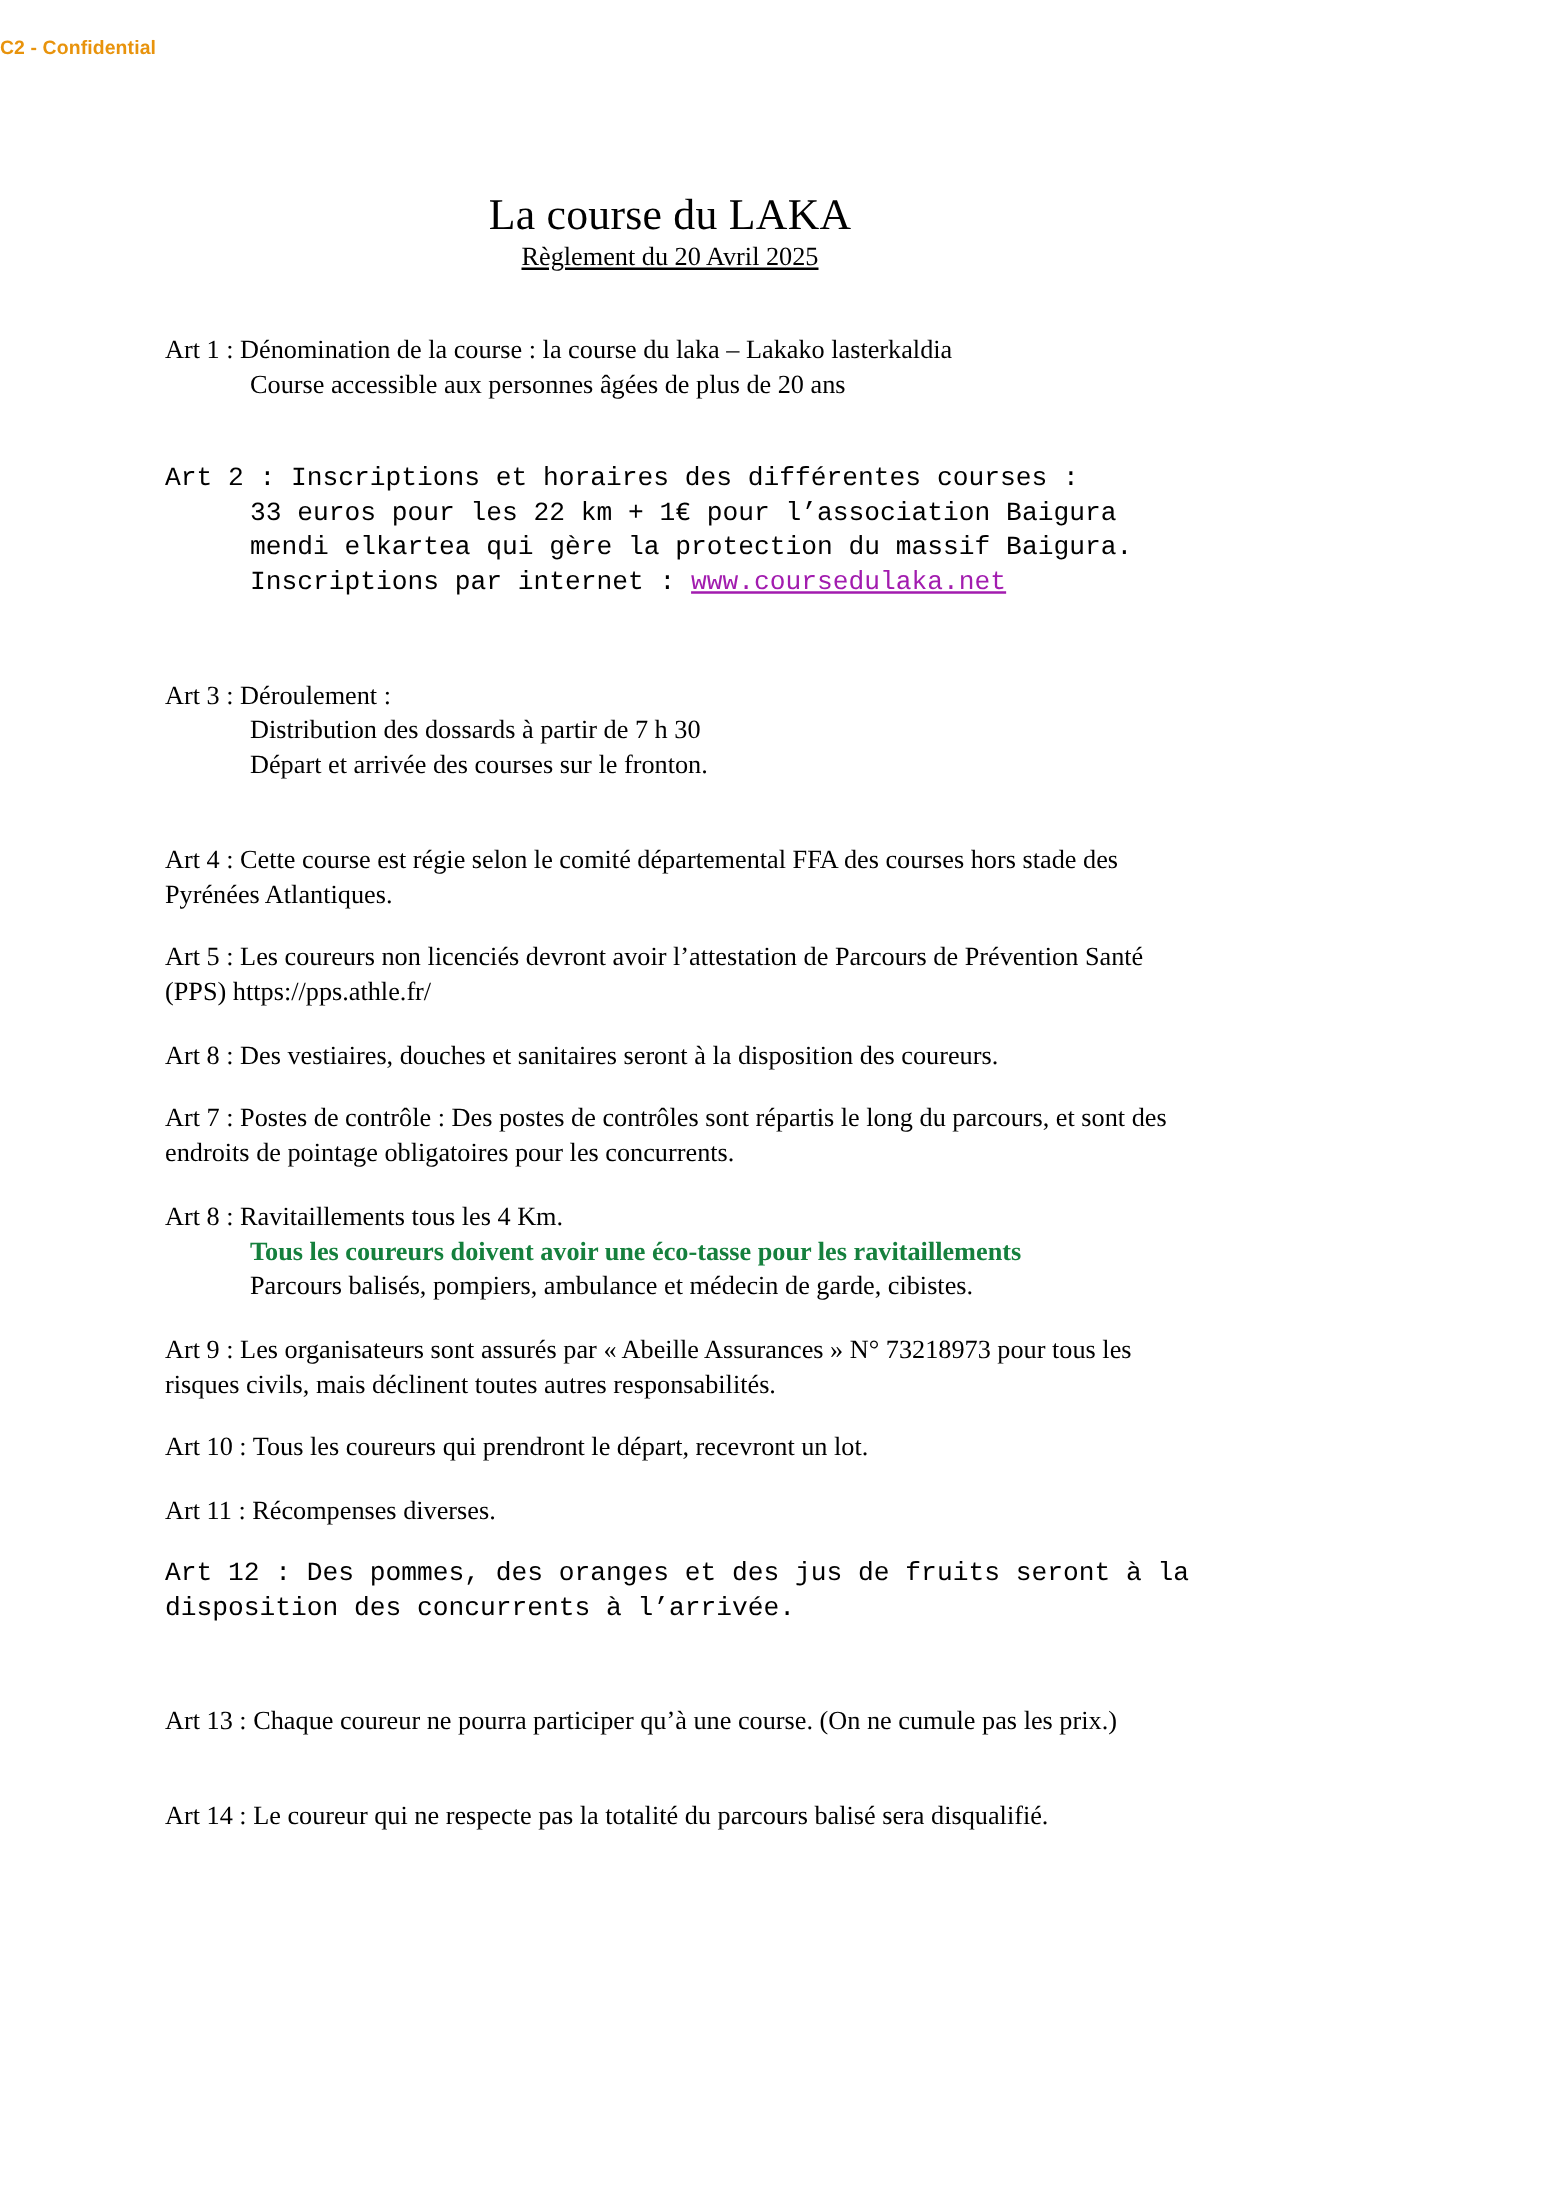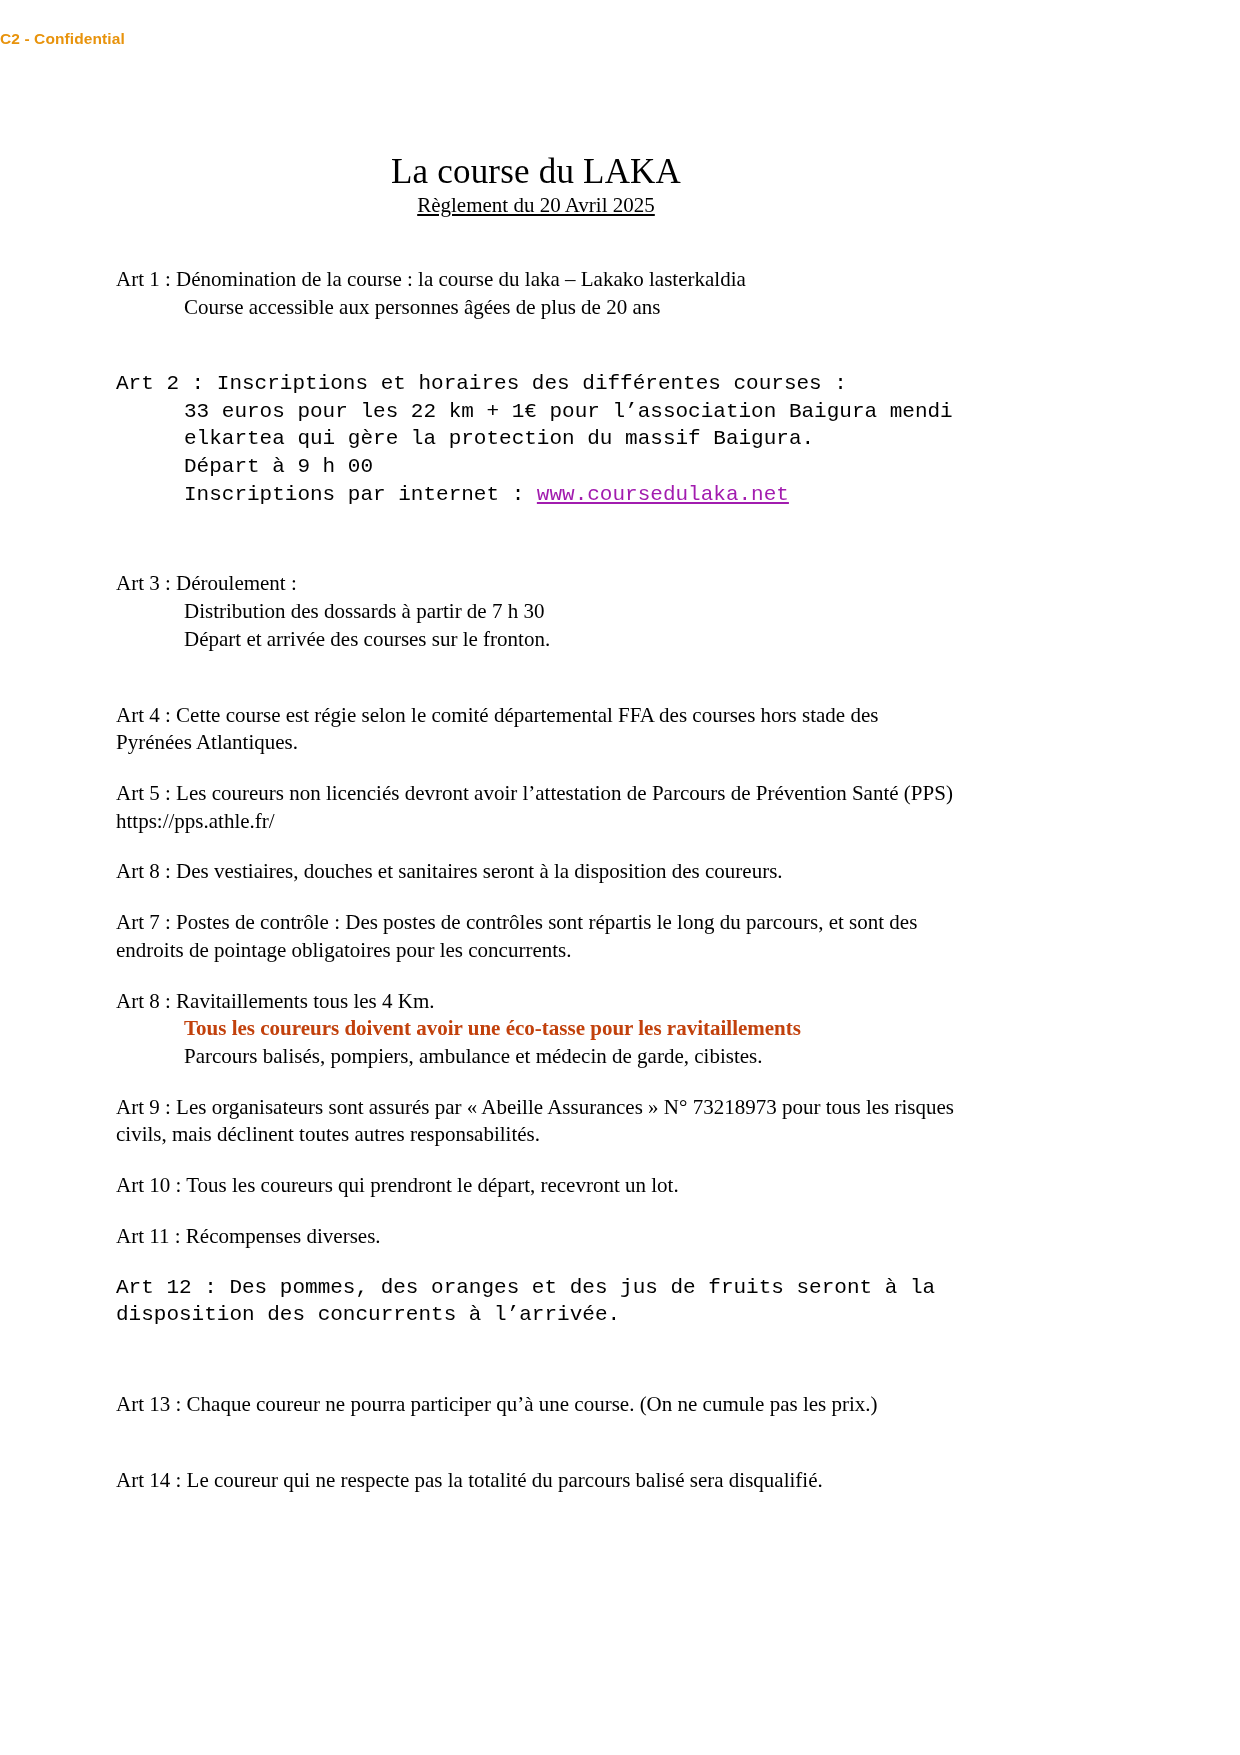--- a/index.html
+++ b/index.html
@@ -50,41 +50,41 @@
     margin: 0 0 48px 0;
     font-weight: normal;
   }
   .doc-subtitle span {
     text-decoration: underline;
     text-underline-offset: 2px;
   }
   .article {
     font-size: 21px;
     line-height: 1.32;
-    margin: 0 0 23px 0;
+    margin: 0 0 23px 16px;
     text-align: left;
   }
   .article.gap-large {
     margin-bottom: 48px;
   }
   .article.gap-xlarge {
     margin-bottom: 62px;
     font-family: Liberation Mono, monospace;
   }
   .article .lead {
     display: block;
   }
   .article .indented {
     display: block;
     padding-left: 68px;
   }
   .article .red-bold {
     display: block;
     padding-left: 68px;
-    color: #c2410c;
+    color: #15803d;
     font-weight: bold;
   }
   a.doc-link {
     color: #a21caf;
     text-decoration: underline;
   }
 </style>
 </head>
 <body>
 
@@ -101,21 +101,20 @@
     </div>
 
     <p class="article gap-large">
       <span class="lead">Art 1 : Dénomination de la course : la course du laka – Lakako lasterkaldia</span>
       <span class="indented">Course accessible aux personnes âgées de plus de 20 ans</span>
     </p>
 
     <p class="article gap-xlarge">
       <span class="lead">Art 2 : Inscriptions et horaires des différentes courses :</span>
       <span class="indented">33 euros pour les 22 km + 1€ pour l’association Baigura mendi elkartea qui gère la protection du massif Baigura.</span>
-      <span class="indented">Départ à 9 h 00</span>
       <span class="indented"><span>Inscriptions par internet : </span><a class="doc-link" href="#">www.coursedulaka.net</a></span>
     </p>
 
     <p class="article gap-large">
       <span class="lead">Art 3 : Déroulement :</span>
       <span class="indented">Distribution des dossards à partir de 7 h 30</span>
       <span class="indented">Départ et arrivée des courses sur le fronton.</span>
     </p>
 
     <p class="article">

